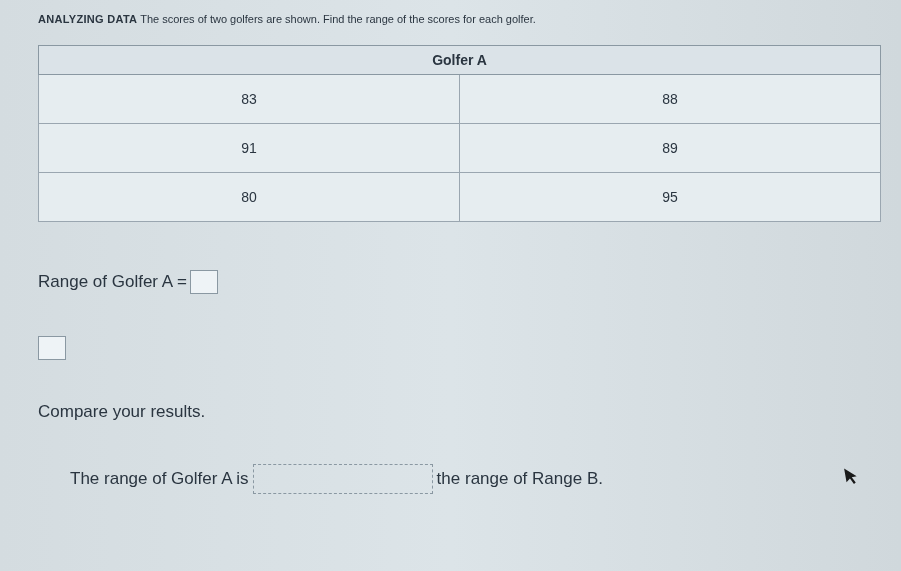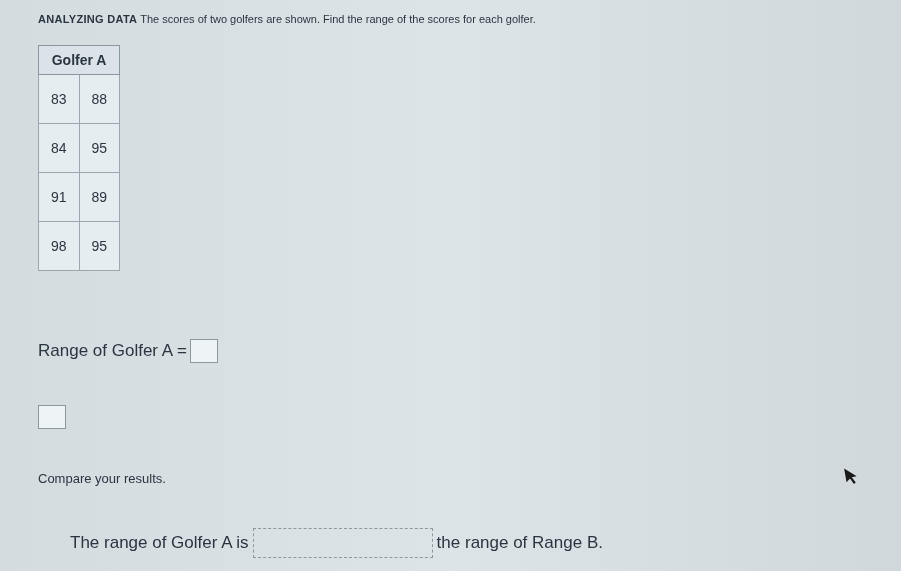--- a/index.html
+++ b/index.html
@@ -18,56 +18,58 @@
       margin-bottom: 18px;
       line-height: 1.4;
     }
     .title-bold {
       font-weight: bold;
       letter-spacing: 0.3px;
     }
     .tables {
       display: flex;
       gap: 18px;
-      margin-bottom: 68px;
+      margin-bottom: 48px;
+      flex-direction: column;
     }
     table {
       border-collapse: collapse;
       background: #e6edf0;
     }
     th {
       background: #dbe3e8;
       font-weight: bold;
       font-size: 14px;
       padding: 6px 8px;
       border: 1px solid #8a98a2;
       text-align: center;
     }
     td {
       font-size: 14px;
       padding: 16px 12px;
       border: 1px solid #9aa6b0;
+      text-align: center;
       min-width: 36px;
     }
     .answer-row {
       font-size: 17px;
       margin-bottom: 42px;
       display: flex;
       align-items: center;
       gap: 3px;
     }
     .answer-input {
       width: 28px;
       height: 24px;
       border: 1px solid #8a98a2;
       background: #eef3f6;
       display: inline-block;
     }
     .compare {
-      font-size: 13px;
+      font-size: 17px;
       margin-bottom: 42px;
     }
     .fill-sentence {
       font-size: 17px;
       margin-left: 32px;
       display: flex;
       align-items: center;
       gap: 0;
     }
     .dashed-box {
@@ -99,29 +101,25 @@
   <table>
     <tbody>
         <tr>
           <th colspan="2">Golfer A</th>
         </tr>
     <tr>
           <td>83</td>
           <td>88</td>
         </tr>
     <tr>
-          <td>84</td>
-          <td>95</td>
-        </tr>
-    <tr>
           <td>91</td>
           <td>89</td>
         </tr>
     <tr>
-          <td>98</td>
+          <td>80</td>
           <td>95</td>
         </tr>
   </tbody>
     </table>
 </div>
 
 <div class="answer-row">
   <span>Range of Golfer A  =</span>
   <span class="answer-input"></span>
 </div>

